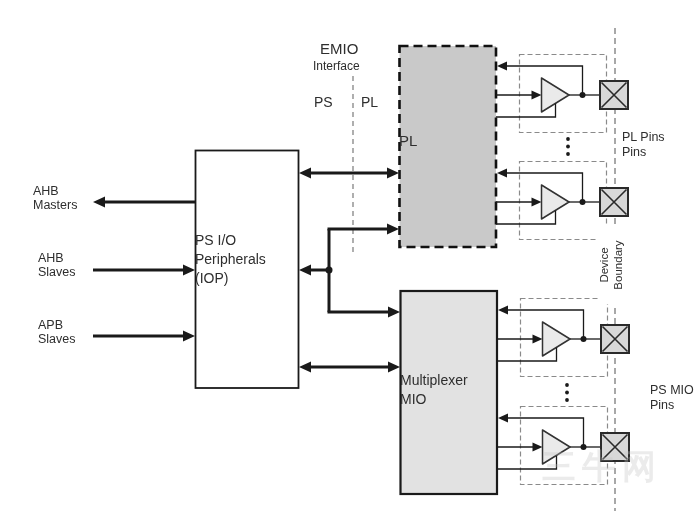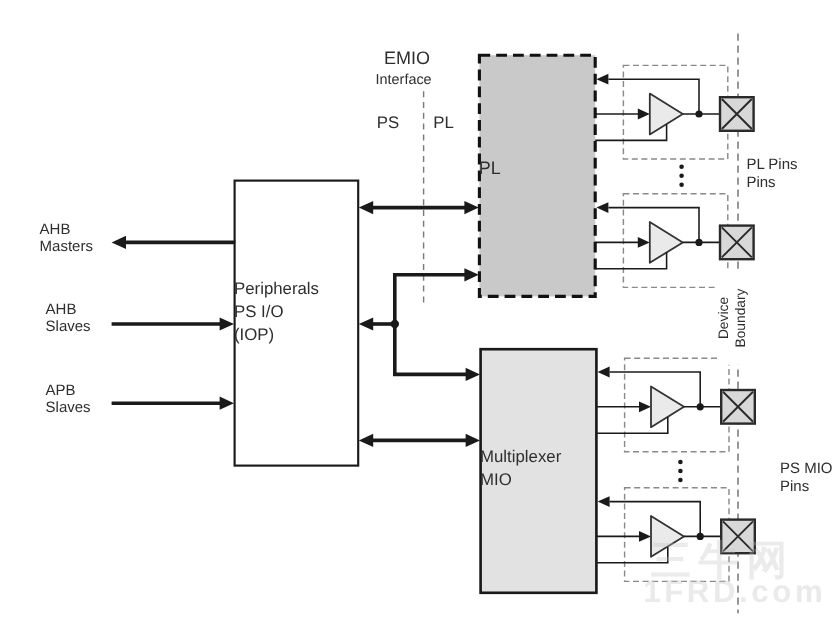--- a/index.html
+++ b/index.html
@@ -128,30 +128,29 @@
       <circle cx="568" cy="154" r="1.9" fill="#1a1a1a"></circle>
     </g>
     <g>
       <circle cx="567" cy="385" r="1.9" fill="#1a1a1a"></circle>
       <circle cx="567" cy="392.5" r="1.9" fill="#1a1a1a"></circle>
       <circle cx="567" cy="400" r="1.9" fill="#1a1a1a"></circle>
     </g>
   </svg>
 
   <div class="wm wm1">三牛网</div>
-  <div class="wm wm2">1FRD.com</div>
 
   <div class="lbl emio-title center">EMIO</div>
   <div class="lbl emio-sub center">Interface</div>
   <div class="lbl ps-side right">PS</div>
   <div class="lbl pl-side left">PL</div>
 
   <div class="lbl iop-label center">
+    <span>PS I/O</span>
     <span>Peripherals</span>
-    <span>PS I/O</span>
     <span>(IOP)</span>
   </div>
   <div class="lbl pl-label center">PL</div>
   <div class="lbl mio-label center">
     <span>Multiplexer</span>
     <span>MIO</span>
   </div>
 
   <div class="lbl bus ahb-masters center">
     <span>AHB</span>

